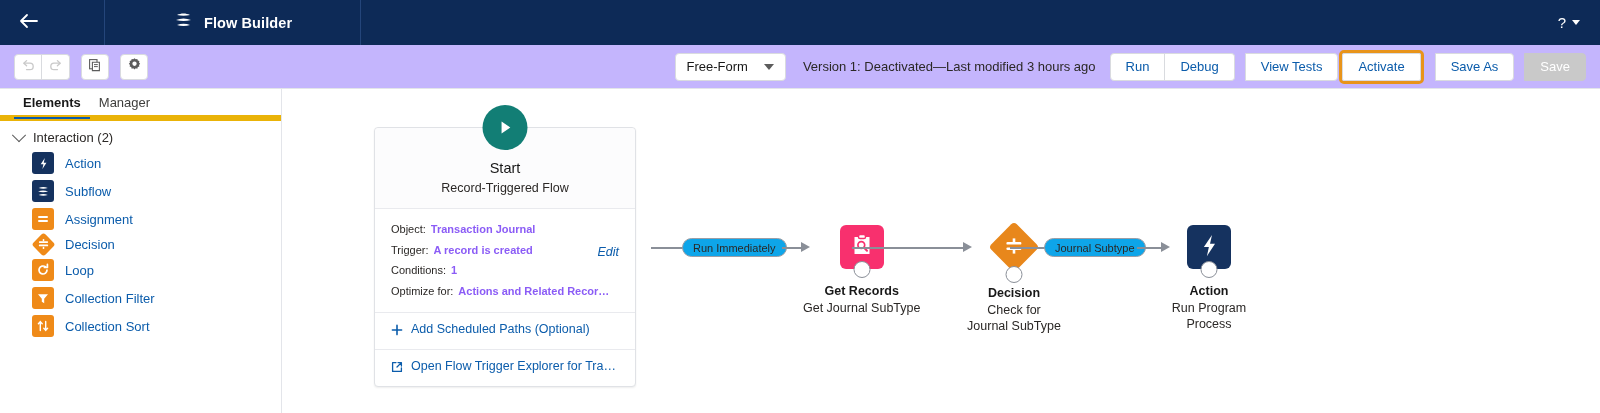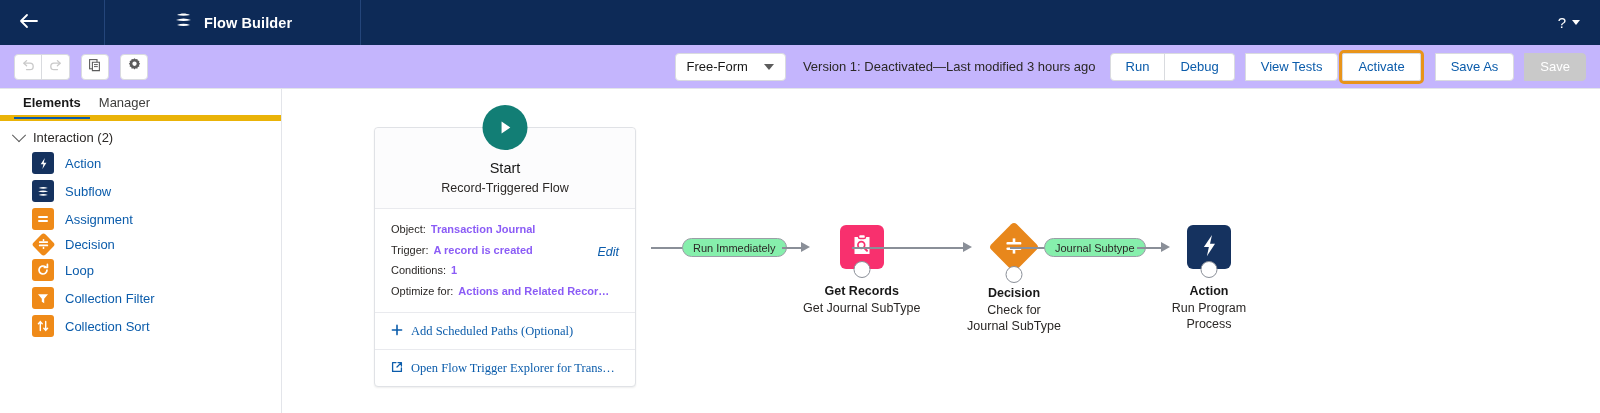--- a/index.html
+++ b/index.html
@@ -151,30 +151,29 @@
   .start-title { font-size: 14.5px; color: #181818; }
   .start-sub { font-size: 12.5px; color: #2b2826; margin-top: 5px; }
   .start-rows { padding: 10px 16px 11px; }
   .start-row { font-size: 11px; color: #2b2826; line-height: 20.5px; display: flex; }
   .start-row .k { margin-right: 5px; }
   .start-row .v { font-weight: bold; color: #8b5cf6; overflow: hidden; text-overflow: ellipsis; white-space: nowrap; }
   .start-edit {
     position: absolute; right: 16px; top: 117px; font-size: 12.5px; color: #0b5cab; cursor: pointer; font-style: italic;
   }
   .start-link-row {
-    border-top: 1px solid #e9eaee; padding: 9px 16px; display: flex; align-items: center; gap: 8px;
+    border-top: 1px solid #e9eaee; padding: 9px 16px; display: flex; align-items: flex-start; gap: 8px;
     cursor: pointer;
-    font-family: Liberation Serif, serif;
   }
   .start-link { font-size: 12.5px; color: #0b5cab; white-space: nowrap; overflow: hidden; text-overflow: ellipsis; }
 
   
   .conn-line { position: absolute; height: 1.6px; background: #8a8f98; }
   .pill {
-    position: absolute; height: 19px; border: 1px solid #9a9ea6; border-radius: 10px; background: #86efac;
+    position: absolute; height: 19px; border: 1px solid #9a9ea6; border-radius: 10px; background: #0ea5e9;
     display: flex; align-items: center; padding: 0 10px; font-size: 11px; color: #2b2826; white-space: nowrap;
   }
   .arrow {
     position: absolute; width: 0; height: 0;
     border-top: 5.5px solid transparent; border-bottom: 5.5px solid transparent;
     border-left: 9px solid #8a8f98;
   }
 
   
   .node { position: absolute; display: flex; flex-direction: column; align-items: center; }

